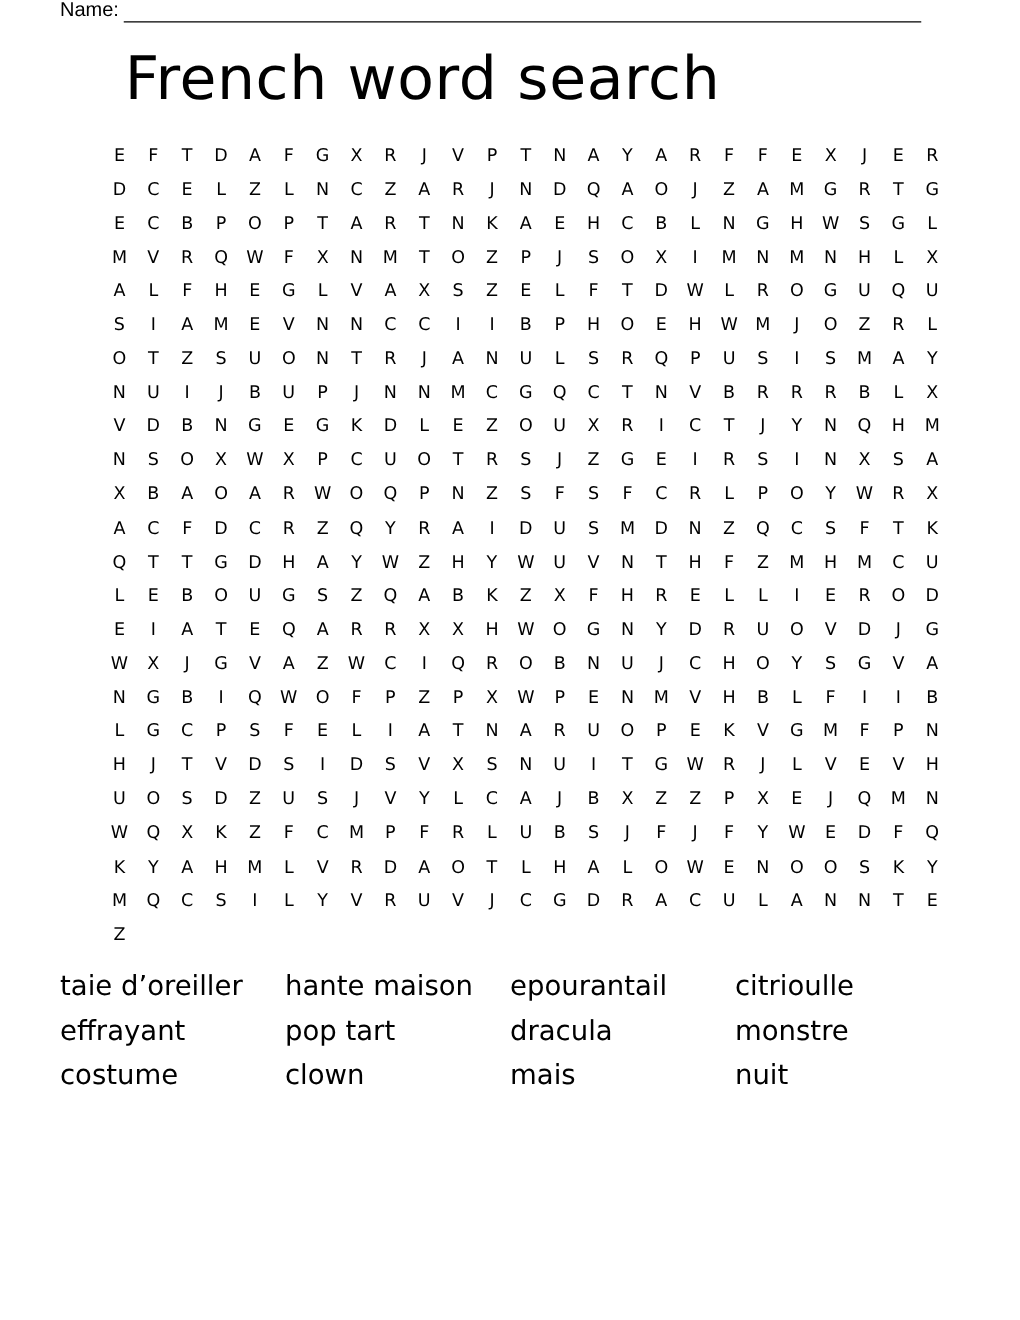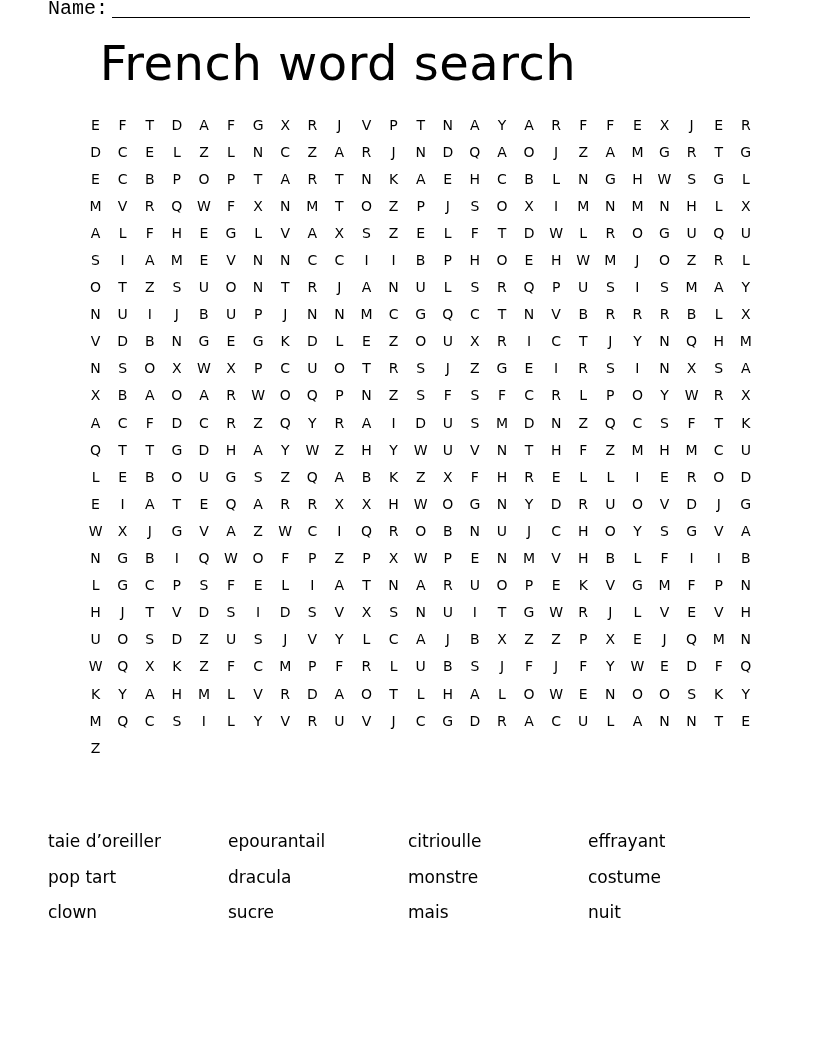--- a/index.html
+++ b/index.html
@@ -1,19 +1,19 @@
 <!DOCTYPE html>
 <html><head>
 <meta charset="utf-8">
 <style>
   html, body { margin: 0; padding: 0; background: #ffffff; }
   body { width: 816px; height: 1056px; position: relative; overflow: hidden; color: #000; }
   .name-row {
     position: absolute; left: 48px; top: 0px;
-    font-family: Liberation Mono, monospace; font-size: 20px; line-height: 18px;
+    font-family: Liberation Sans, sans-serif; font-size: 16px; line-height: 18px;
     display: flex; align-items: flex-end;
   }
   .name-line {
     display: inline-block; width: 638px; height: 14px;
     border-bottom: 1px solid #000; margin-left: 4px;
   }
   .title {
     position: absolute; left: 0; top: 32px; width: 676px; text-align: center;
     font-family: "DejaVu Sans", sans-serif; font-size: 48px; line-height: 62px;
     letter-spacing: 0.5px;
@@ -23,25 +23,25 @@
     display: grid;
     grid-template-columns: repeat(25, 27.1px);
     grid-auto-rows: 27.1px;
   }
   .cell {
     font-family: "DejaVu Sans", sans-serif; font-size: 14px;
     display: flex; align-items: center; justify-content: center;
     width: 27.1px; height: 27.1px;
   }
   .words {
-    position: absolute; left: 48px; top: 824px;
+    position: absolute; left: 48px; top: 772px;
     display: grid;
     grid-template-columns: 180px 180px 180px 180px;
     grid-auto-rows: 35.5px;
-    font-family: "DejaVu Sans", sans-serif; font-size: 17px;
+    font-family: "DejaVu Sans", sans-serif; font-size: 22px;
   }
   .word { line-height: 35.5px; white-space: nowrap; }
 </style>
 </head>
 <body>
 
 <div class="name-row">
   <span>Name:</span>
   <span class="name-line"></span>
 </div>
@@ -622,24 +622,24 @@
     <div class="cell">A</div>
     <div class="cell">N</div>
     <div class="cell">N</div>
     <div class="cell">T</div>
     <div class="cell">E</div>
     <div class="cell">Z</div>
   </div>
 
 <div class="words" id="word-list">
     <div class="word">taie d’oreiller</div>
+    <div class="word">hante maison</div>
     <div class="word">epourantail</div>
     <div class="word">citrioulle</div>
     <div class="word">effrayant</div>
     <div class="word">pop tart</div>
     <div class="word">dracula</div>
     <div class="word">monstre</div>
     <div class="word">costume</div>
     <div class="word">clown</div>
-    <div class="word">sucre</div>
     <div class="word">mais</div>
     <div class="word">nuit</div>
   </div>
 
 </body></html>

